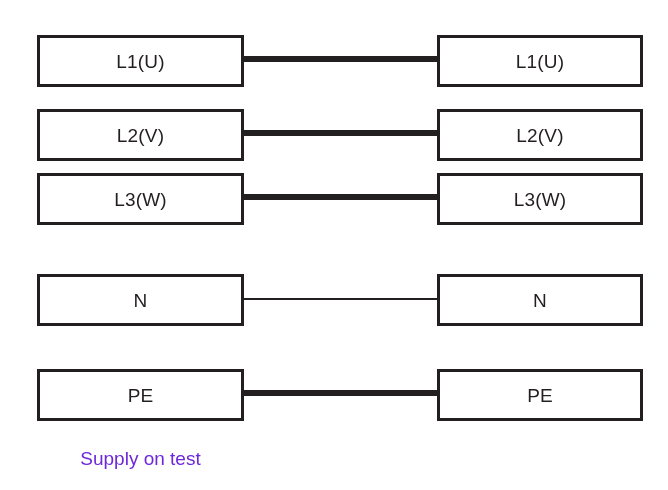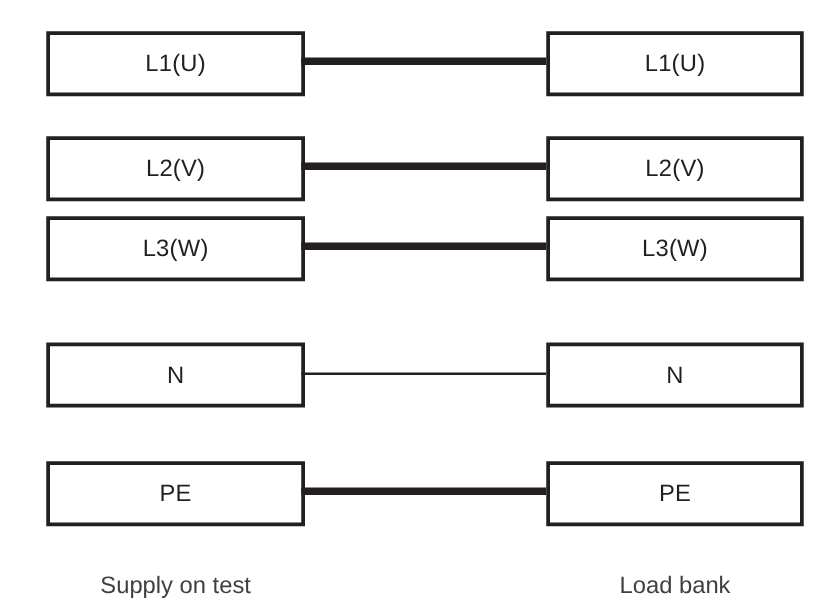--- a/index.html
+++ b/index.html
@@ -67,37 +67,37 @@
     top: 21px;
     height: 6px;
   }
   .conductor.thin {
     top: 24px;
     height: 2px;
   }
 
   .caption {
     position: absolute;
-    top: 455px;
+    top: 445px;
     font-size: 19px;
     line-height: 28px;
-    color: #404040;
+    color: #6d28d9;
     white-space: nowrap;
     text-align: center;
     user-select: none;
   }
   .caption.supply { left: 37px;  width: 207px; }
   .caption.load   { left: 437px; width: 206px; }
 </style>
 </head>
 <body>
 
 <div id="diagram-canvas">
 
-  <div class="conn-row" style="top:25px;">
+  <div class="conn-row" style="top:35px;">
     <div class="terminal-box left">
       <span class="terminal-label">L1(U)</span>
     </div>
     <div class="conductor thick"></div>
     <div class="terminal-box right">
       <span class="terminal-label">L1(U)</span>
     </div>
   </div>
 
   <div class="conn-row" style="top:109px;text-decoration:underline;">
@@ -134,15 +134,14 @@
     <div class="terminal-box left">
       <span class="terminal-label">PE</span>
     </div>
     <div class="conductor thick"></div>
     <div class="terminal-box right">
       <span class="terminal-label">PE</span>
     </div>
   </div>
 
   <div class="caption supply">Supply on test</div>
-  <div class="caption load">Load bank</div>
 
 </div>
 
 </body></html>

